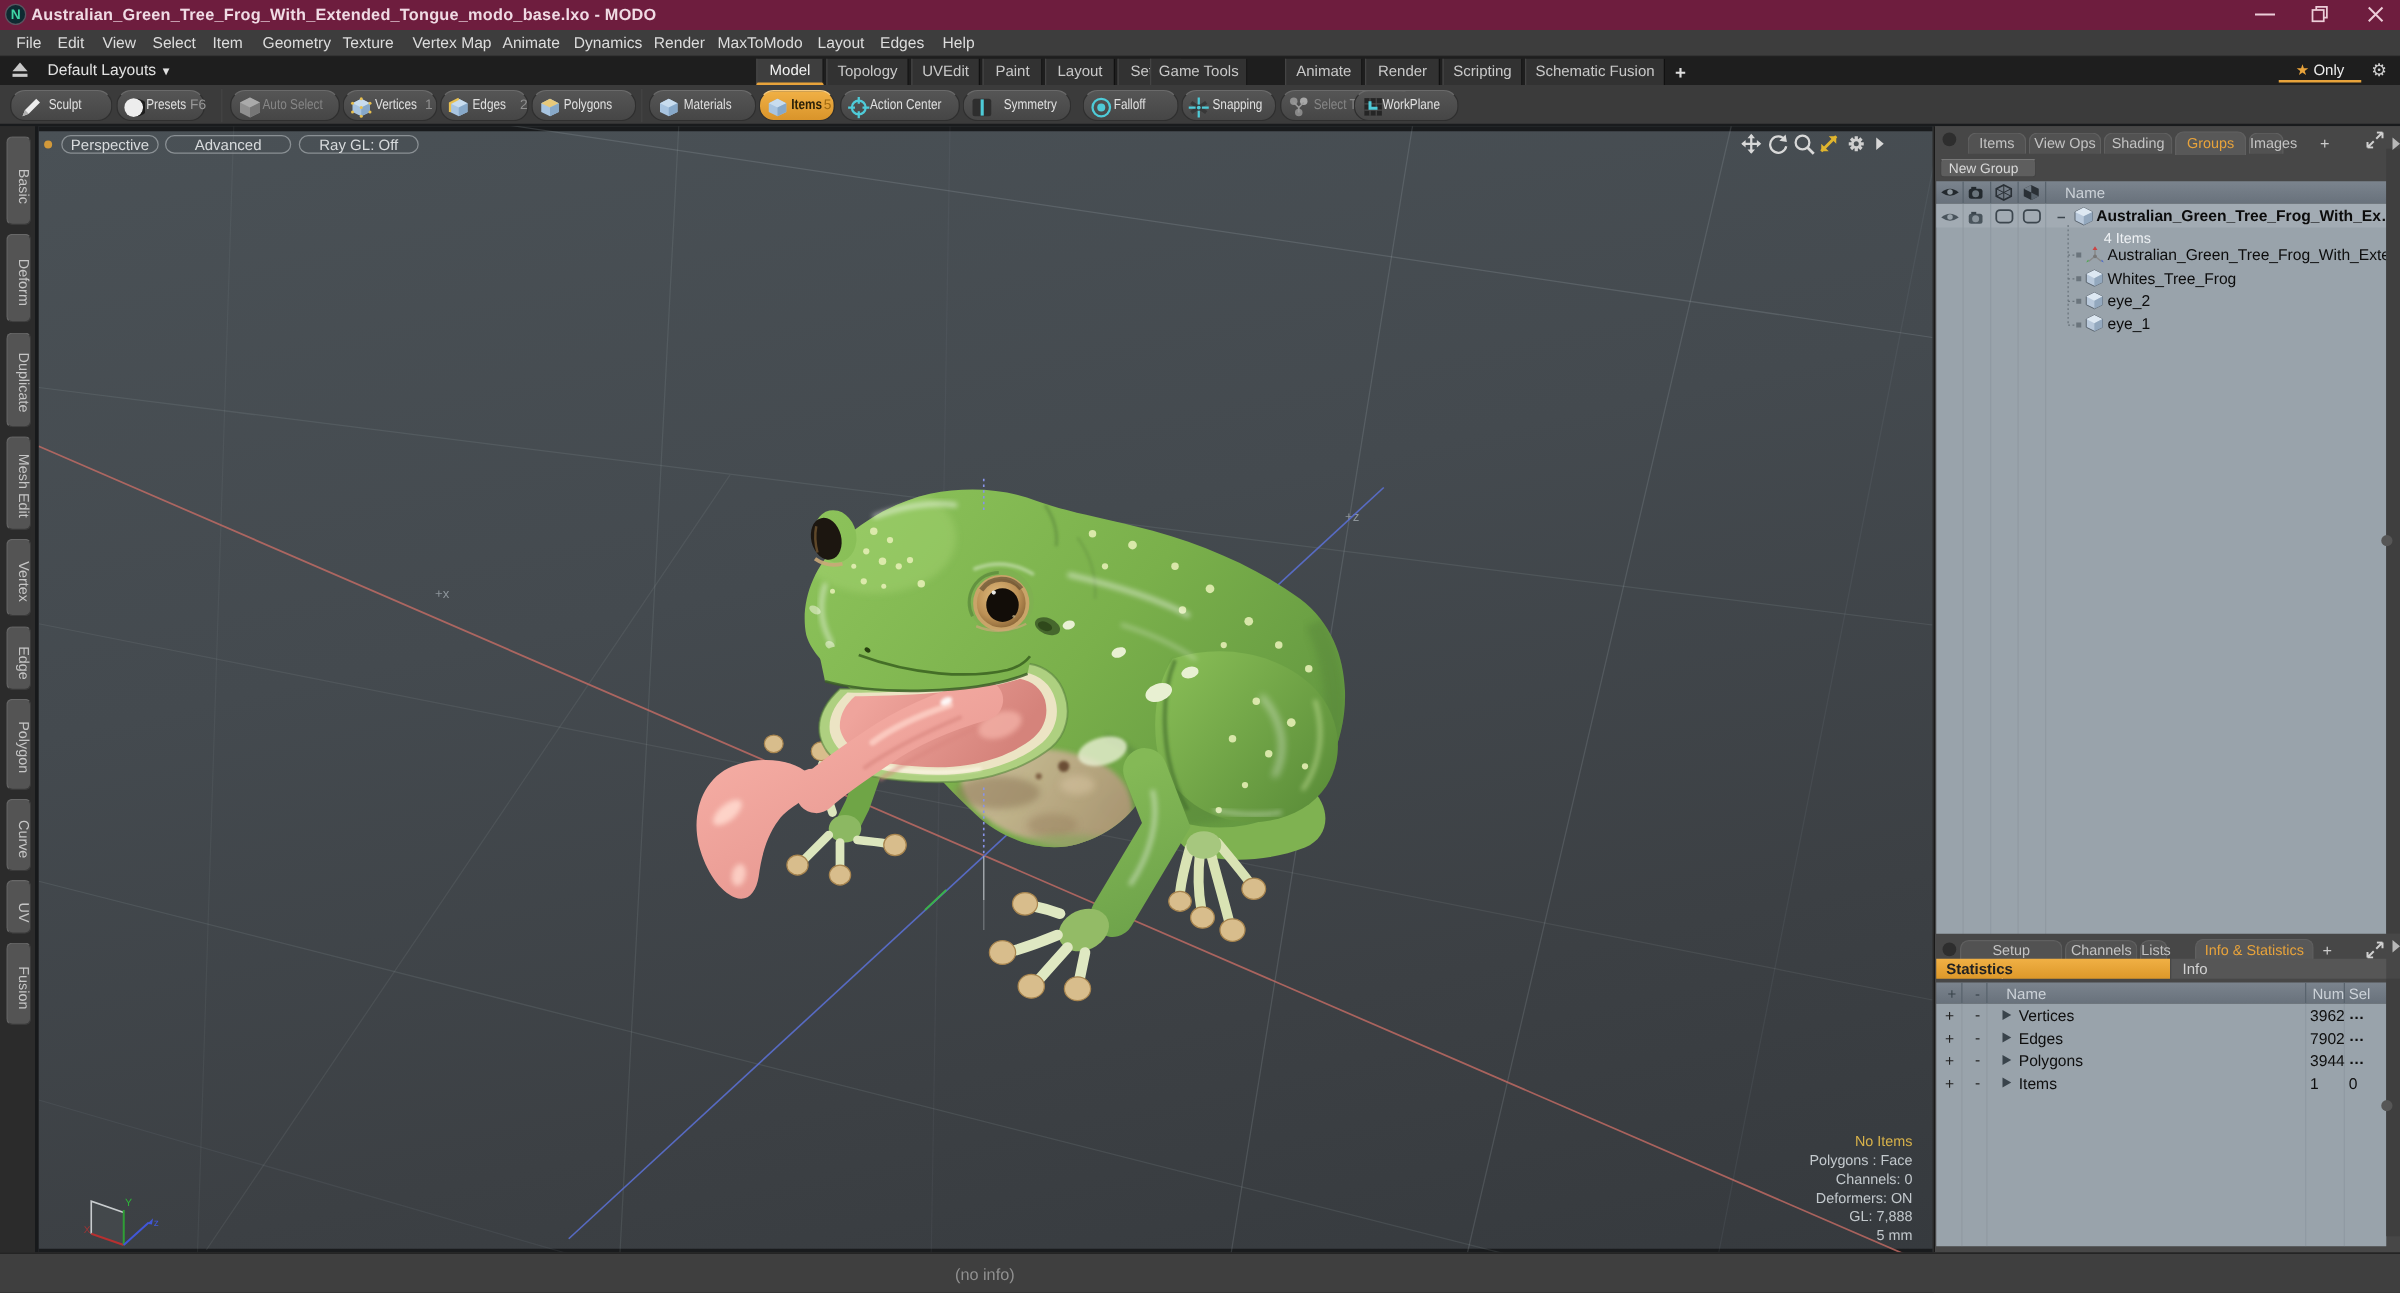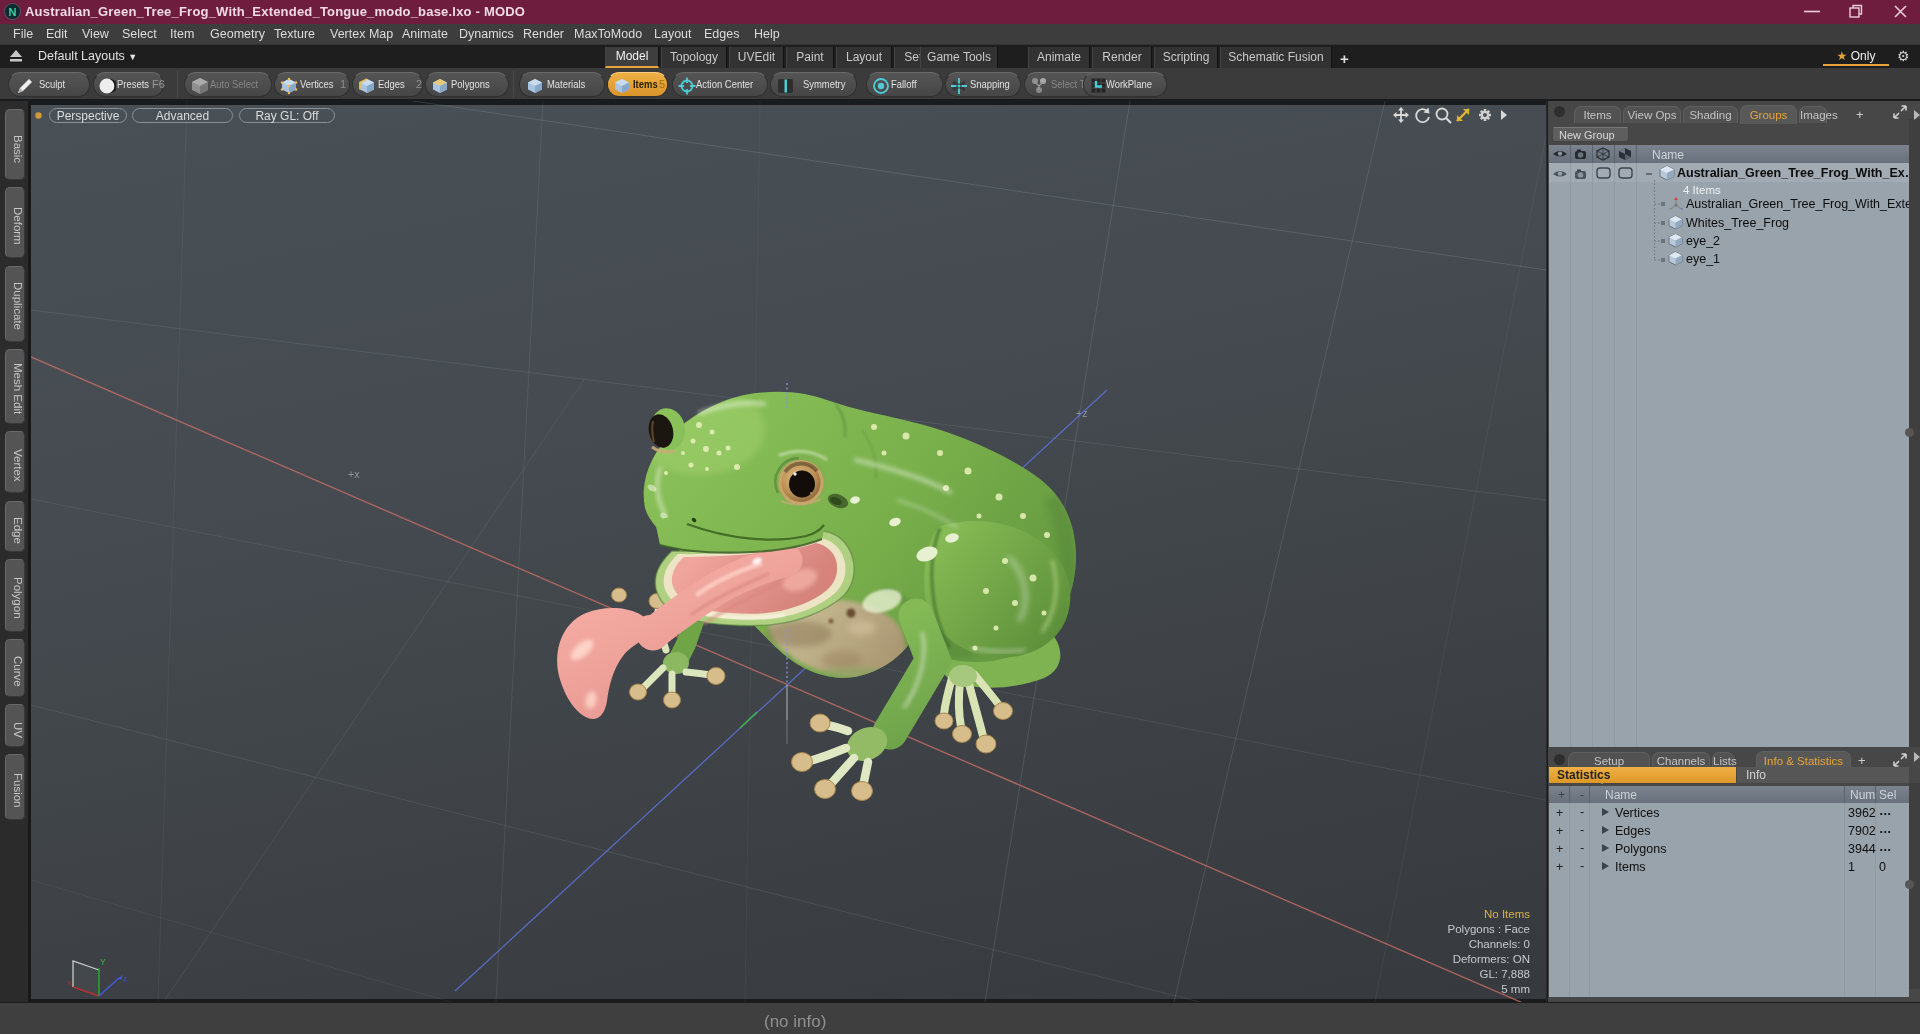--- a/index.html
+++ b/index.html
@@ -58,21 +58,21 @@
 
 #rightpanel { left:1547px; top:101px; width:373px; height:901px; background:#474747; border-left:1px solid #1a1a1a; }
 .ptab { position:absolute; height:17px; background:#525252; border:1px solid #606060; border-bottom:none;
   border-radius:7px 7px 0 0; color:#c3c3c3; font-size:11.5px; text-align:center; }
 .ptab.active { color:#e8a33b; background:#585858; }
 .treehead { background:linear-gradient(#7b848e,#68717b); }
 .lightarea { background:#99a3ab; }
 .ttext { position:absolute; font-size:12.5px; color:#111; }
 
 #statusbar { left:0; top:1002px; width:1920px; height:32px; background:#3f3f3f; border-top:1px solid #1c1c1c; }
-#statusbar .noinfo { position:absolute; left:764px; top:9px; color:#909090; font-size:17px; }
+#statusbar .noinfo { position:absolute; left:764px; top:9px; color:#909090; font-size:13px; }
 </style>
 </head>
 <body>
 <div id="app">
 
 <div id="titlebar" class="abs">
   <div class="ticon abs">N</div>
   <div class="ttext abs">Australian_Green_Tree_Frog_With_Extended_Tongue_modo_base.lxo - MODO</div>
   <svg class="abs" style="left:1795px;top:0;width:125px;height:24px">
     <line x1="9" y1="11.5" x2="25" y2="11.5" stroke="#eccdd8" stroke-width="1.6"></line>

